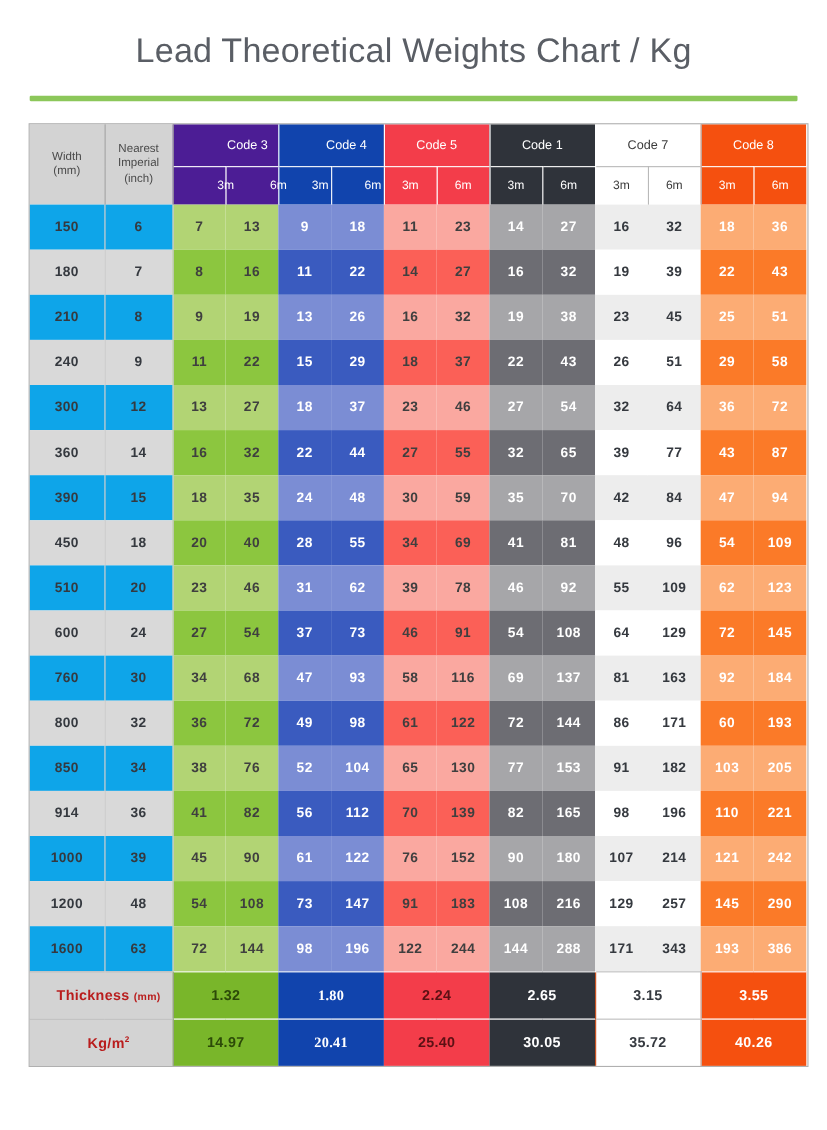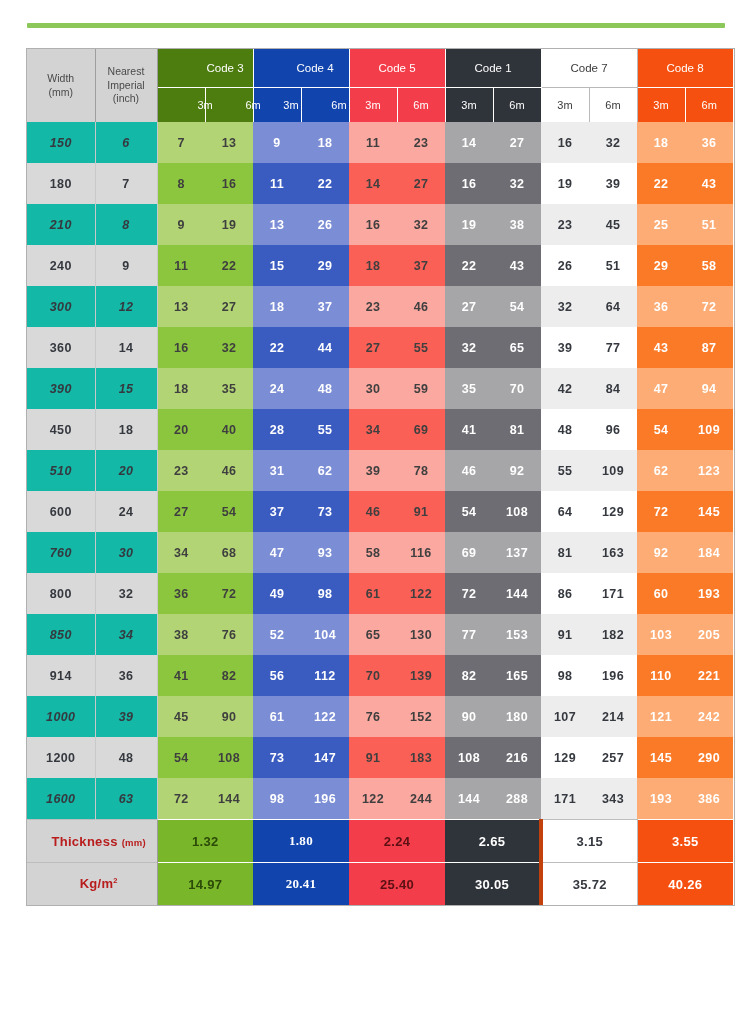--- a/index.html
+++ b/index.html
@@ -29,21 +29,21 @@
   .c-imp{width:62px;}
   .c-sub{width:48px;}
 
   
   .hd{
     height:38px;text-align:center;vertical-align:middle;
     font-size:11.5px;font-weight:400;color:#ffffff;
     border-right:1px solid #ffffff;
   }
   .hd.white{color:#3b3b3b;border-right:1px solid #b9b9b9;}
-  .hd-green{background:#4d7c0f;padding-left:40px;}
+  .hd-green{background:#4c1d95;padding-left:40px;}
   .hd-blue{background:#1144ad;padding-left:28px;}
   .hd-red{background:#f33d4a;}
   .hd-dark{background:#2f333a;}
   .hd-white{background:#ffffff;}
   .hd-orange{background:#f5500f;}
 
   .sub{
     height:34px;text-align:center;vertical-align:middle;
     font-size:11px;font-weight:400;color:#ffffff;
     border-top:1px solid #ffffff;border-right:1px solid #ffffff;
@@ -57,21 +57,21 @@
     font-size:10.5px;line-height:1.28;font-weight:400;
     border-right:1px solid #9e9e9e;
   }
 
   
   .dc{
     height:41px;text-align:center;vertical-align:middle;
     font-size:12.5px;font-weight:bold;letter-spacing:.4px;
   }
   .lbl{color:#35393f;}
-  .lbl-a{background:#14b8a6;font-style:italic;}
+  .lbl-a{background:#0ea5e9;}
   .lbl-b{background:#d9d9d9;}
   .lbl-sep{border-right:1px solid #c9c9c9;}
 
   .g-a{background:#b2d474;color:#3f3f3f;}
   .g-b{background:#8cc63f;color:#3f3f3f;}
   .b-a{background:#7b8dd4;color:#ffffff;}
   .b-b{background:#3a5bbf;color:#ffffff;}
   .r-a{background:#faa8a0;color:#3f3f3f;}
   .r-b{background:#fb6057;color:#3f3f3f;}
   .k-a{background:#a6a6a9;color:#ffffff;}
@@ -91,30 +91,31 @@
     background:#d3d3d3;color:#b91c1c;border-top:1px solid #bdbdbd;
     border-right:1px solid #9e9e9e;
     padding-left:14px;
   }
   .ft-stub .small{font-size:9.5px;font-weight:bold;}
   .ft-stub sup{font-size:7.5px;vertical-align:super;}
   .ft-green{background:#79b62a;color:#2c4a08;}
   .ft-blue{background:#1144ad;color:#ffffff;font-family:Liberation Serif, serif;}
   .ft-red{background:#f33d4a;color:#5c1014;}
   .ft-dark{background:#2f333a;color:#ffffff;}
-  .ft-white{background:#ffffff;color:#35393f;border-top:1px solid #bdbdbd;border-left:4px solid #c2410c;border-right:1px solid #bdbdbd;}
+  .ft-white{background:#ffffff;color:#35393f;border-top:1px solid #bdbdbd;border-left:1px solid #c2410c;border-right:1px solid #bdbdbd;}
   .ft-orange{background:#f5500f;color:#ffffff;}
 
   .outline{outline:1px solid #b0b0b0;}
 </style>
 </head>
 <body>
 
 <div class="page">
 
+  <div class="title">Lead Theoretical Weights Chart / Kg</div>
   <div class="divider"></div>
 
   <div class="table-wrap">
     <table class="outline">
       <colgroup>
         <col class="c-width">
           <col class="c-imp">
         <col class="c-sub">
           <col class="c-sub">
           <col class="c-sub">

